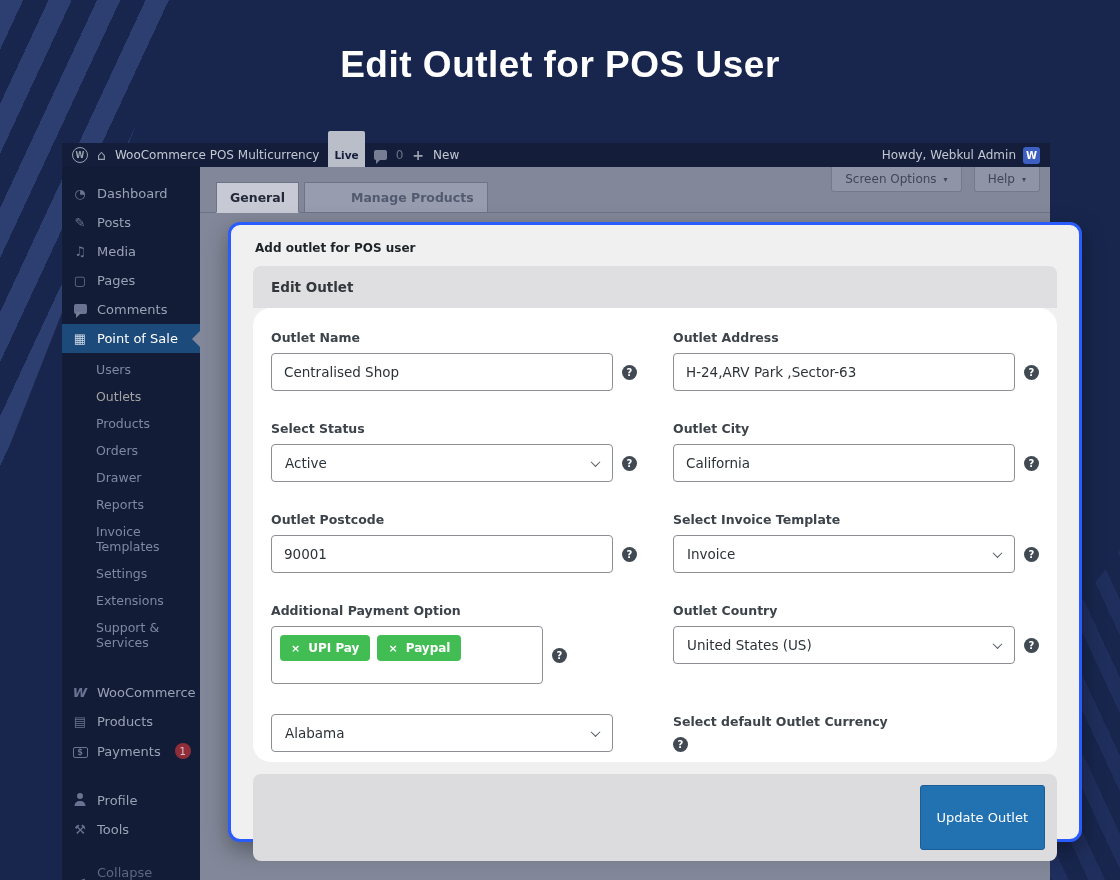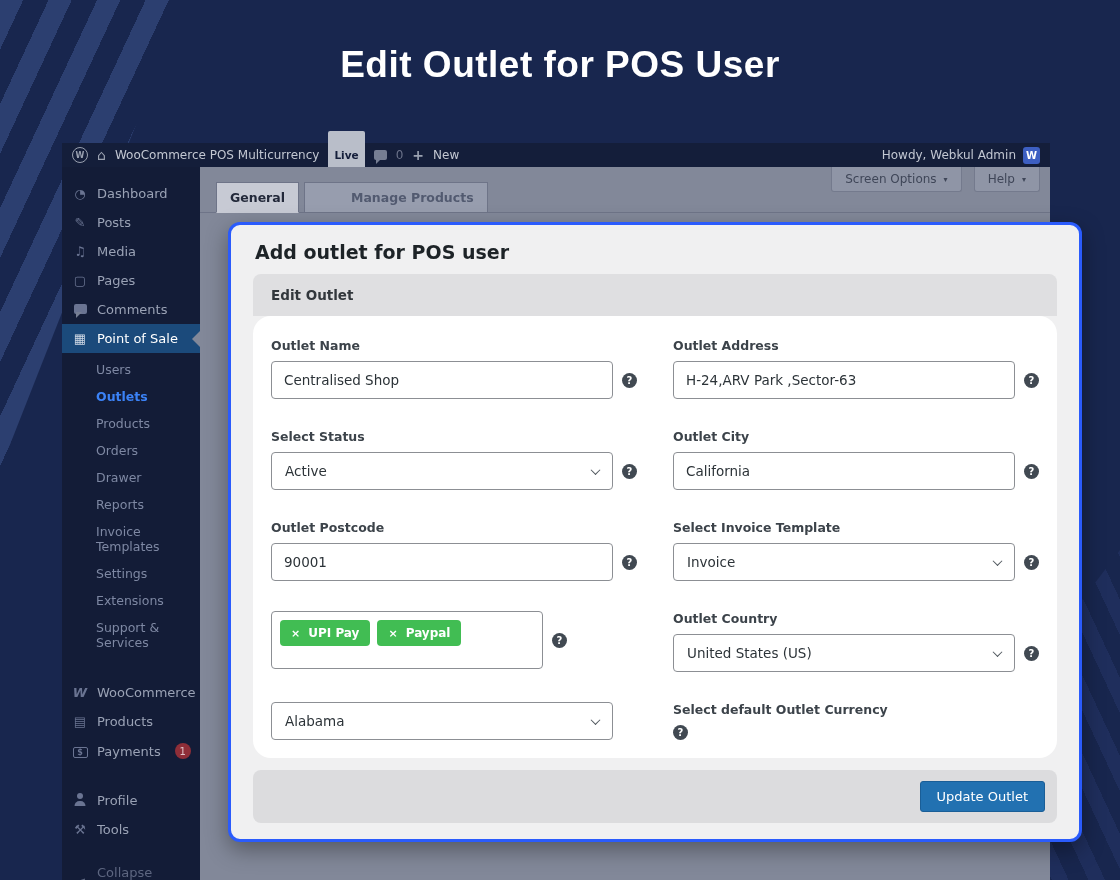--- a/index.html
+++ b/index.html
@@ -72,21 +72,21 @@
   }
   .menu-item .micon { width:16px; flex:none; text-align:center; color:#6a7492; font-size:13px; line-height:1; }
   .menu-item.active { background:#1b4a7b; color:#ffffff; }
   .menu-item.active .micon { color:#cfd9e6; }
   .menu-item.active::after {
     content:""; position:absolute; right:0; top:50%; transform:translateY(-50%);
     border:8px solid transparent; border-right-color:#828899;
   }
   .submenu { padding:3px 0 8px; }
   .submenu-item { padding:6px 10px 6px 34px; color:#7e88a3; font-size:12.5px; cursor:pointer; }
-  .submenu-item.active { color:#3b82f6; font-weight:bold; }
+  .submenu-item.active { color:#a3a3a3; font-weight:normal; }
   .menu-gap { height:14px; }
   .menu-gap-lg { height:20px; }
   .wc-glyph { font-style:italic; font-weight:bold; font-size:12px; }
   .cash-icon {
     width:15px; height:11px; border:1.5px solid #6a7492; border-radius:2px;
     display:inline-flex; align-items:center; justify-content:center;
     font-size:8px; font-weight:bold; color:#6a7492;
   }
   .person-icon { width:13px; height:13px; position:relative; display:inline-block; }
   .person-icon::before {
@@ -125,21 +125,21 @@
   .tab.active { background:#c7cad4; color:#23293a; margin-bottom:-1px; border-bottom:1px solid #c7cad4; }
   .tab.inactive { background:#979dae; color:#525a70;padding-left:46px; }
 
   
   .card {
     position:absolute; left:228px; top:222px; width:854px; height:620px;
     background:#f0f0f1; border:3px solid #2a5bfc; border-radius:12px;
     box-shadow:0 8px 22px rgba(0,0,0,0.35);
     display:flex; flex-direction:column; z-index:5;
   }
-  .card-title { padding:16px 24px 11px; font-size:19px; font-weight:bold; color:#1d2327; }
+  .card-title { padding:16px 24px 11px; font-size:12px; font-weight:bold; color:#1d2327; }
   .section-head {
     margin:0 22px; background:#dfdfe1; border-radius:8px 8px 0 0;
     padding:13px 18px; font-size:13.5px; font-weight:bold; color:#32373c;
   }
   .form {
     margin:0 22px; background:#ffffff; flex:1;
     padding:22px 18px 10px; display:grid;
     grid-template-columns:1fr 1fr; column-gap:36px; row-gap:30px;
     align-content:start;
     border-radius:18px;
@@ -175,21 +175,21 @@
     background:#41bd53; color:#fff; font-size:12px; font-weight:bold;
     padding:6px 11px; border-radius:4px; display:inline-flex; align-items:center; gap:8px;
   }
   .tag .tag-x { font-size:11px; cursor:pointer; }
   .card-footer {
     margin:12px 22px 16px; background:#dcdcde; border-radius:8px;
     padding:11px 12px; display:flex; justify-content:flex-end;
   }
   .primary-btn {
     background:#2271b1; border:1px solid #1a5e97; color:#fff;
-    font-size:13px; padding:7px 16px; border-radius:3px; cursor:pointer;
+    font-size:13px; padding:24px 16px; border-radius:3px; cursor:pointer;
     font-family:"DejaVu Sans", sans-serif;
   }
 </style>
 </head>
 <body>
 
 <div class="stripes-tl"></div>
 <div class="stripes-br"></div>
 
 <div class="hero-title">Edit Outlet for POS User</div>
@@ -361,20 +361,21 @@
       <div class="control-row">
         <div class="select">
           <span>Invoice</span>
           <span class="chevron"></span>
         </div>
         <span class="help-icon">?</span>
       </div>
     </div>
 
     <div class="field">
+      <label>Additional Payment Option</label>
       <div class="control-row">
         <div class="payment-box">
           <span class="tag">
             <span class="tag-x">×</span>
             <span>UPI Pay</span>
           </span>
           <span class="tag">
             <span class="tag-x">×</span>
             <span>Paypal</span>
           </span>

